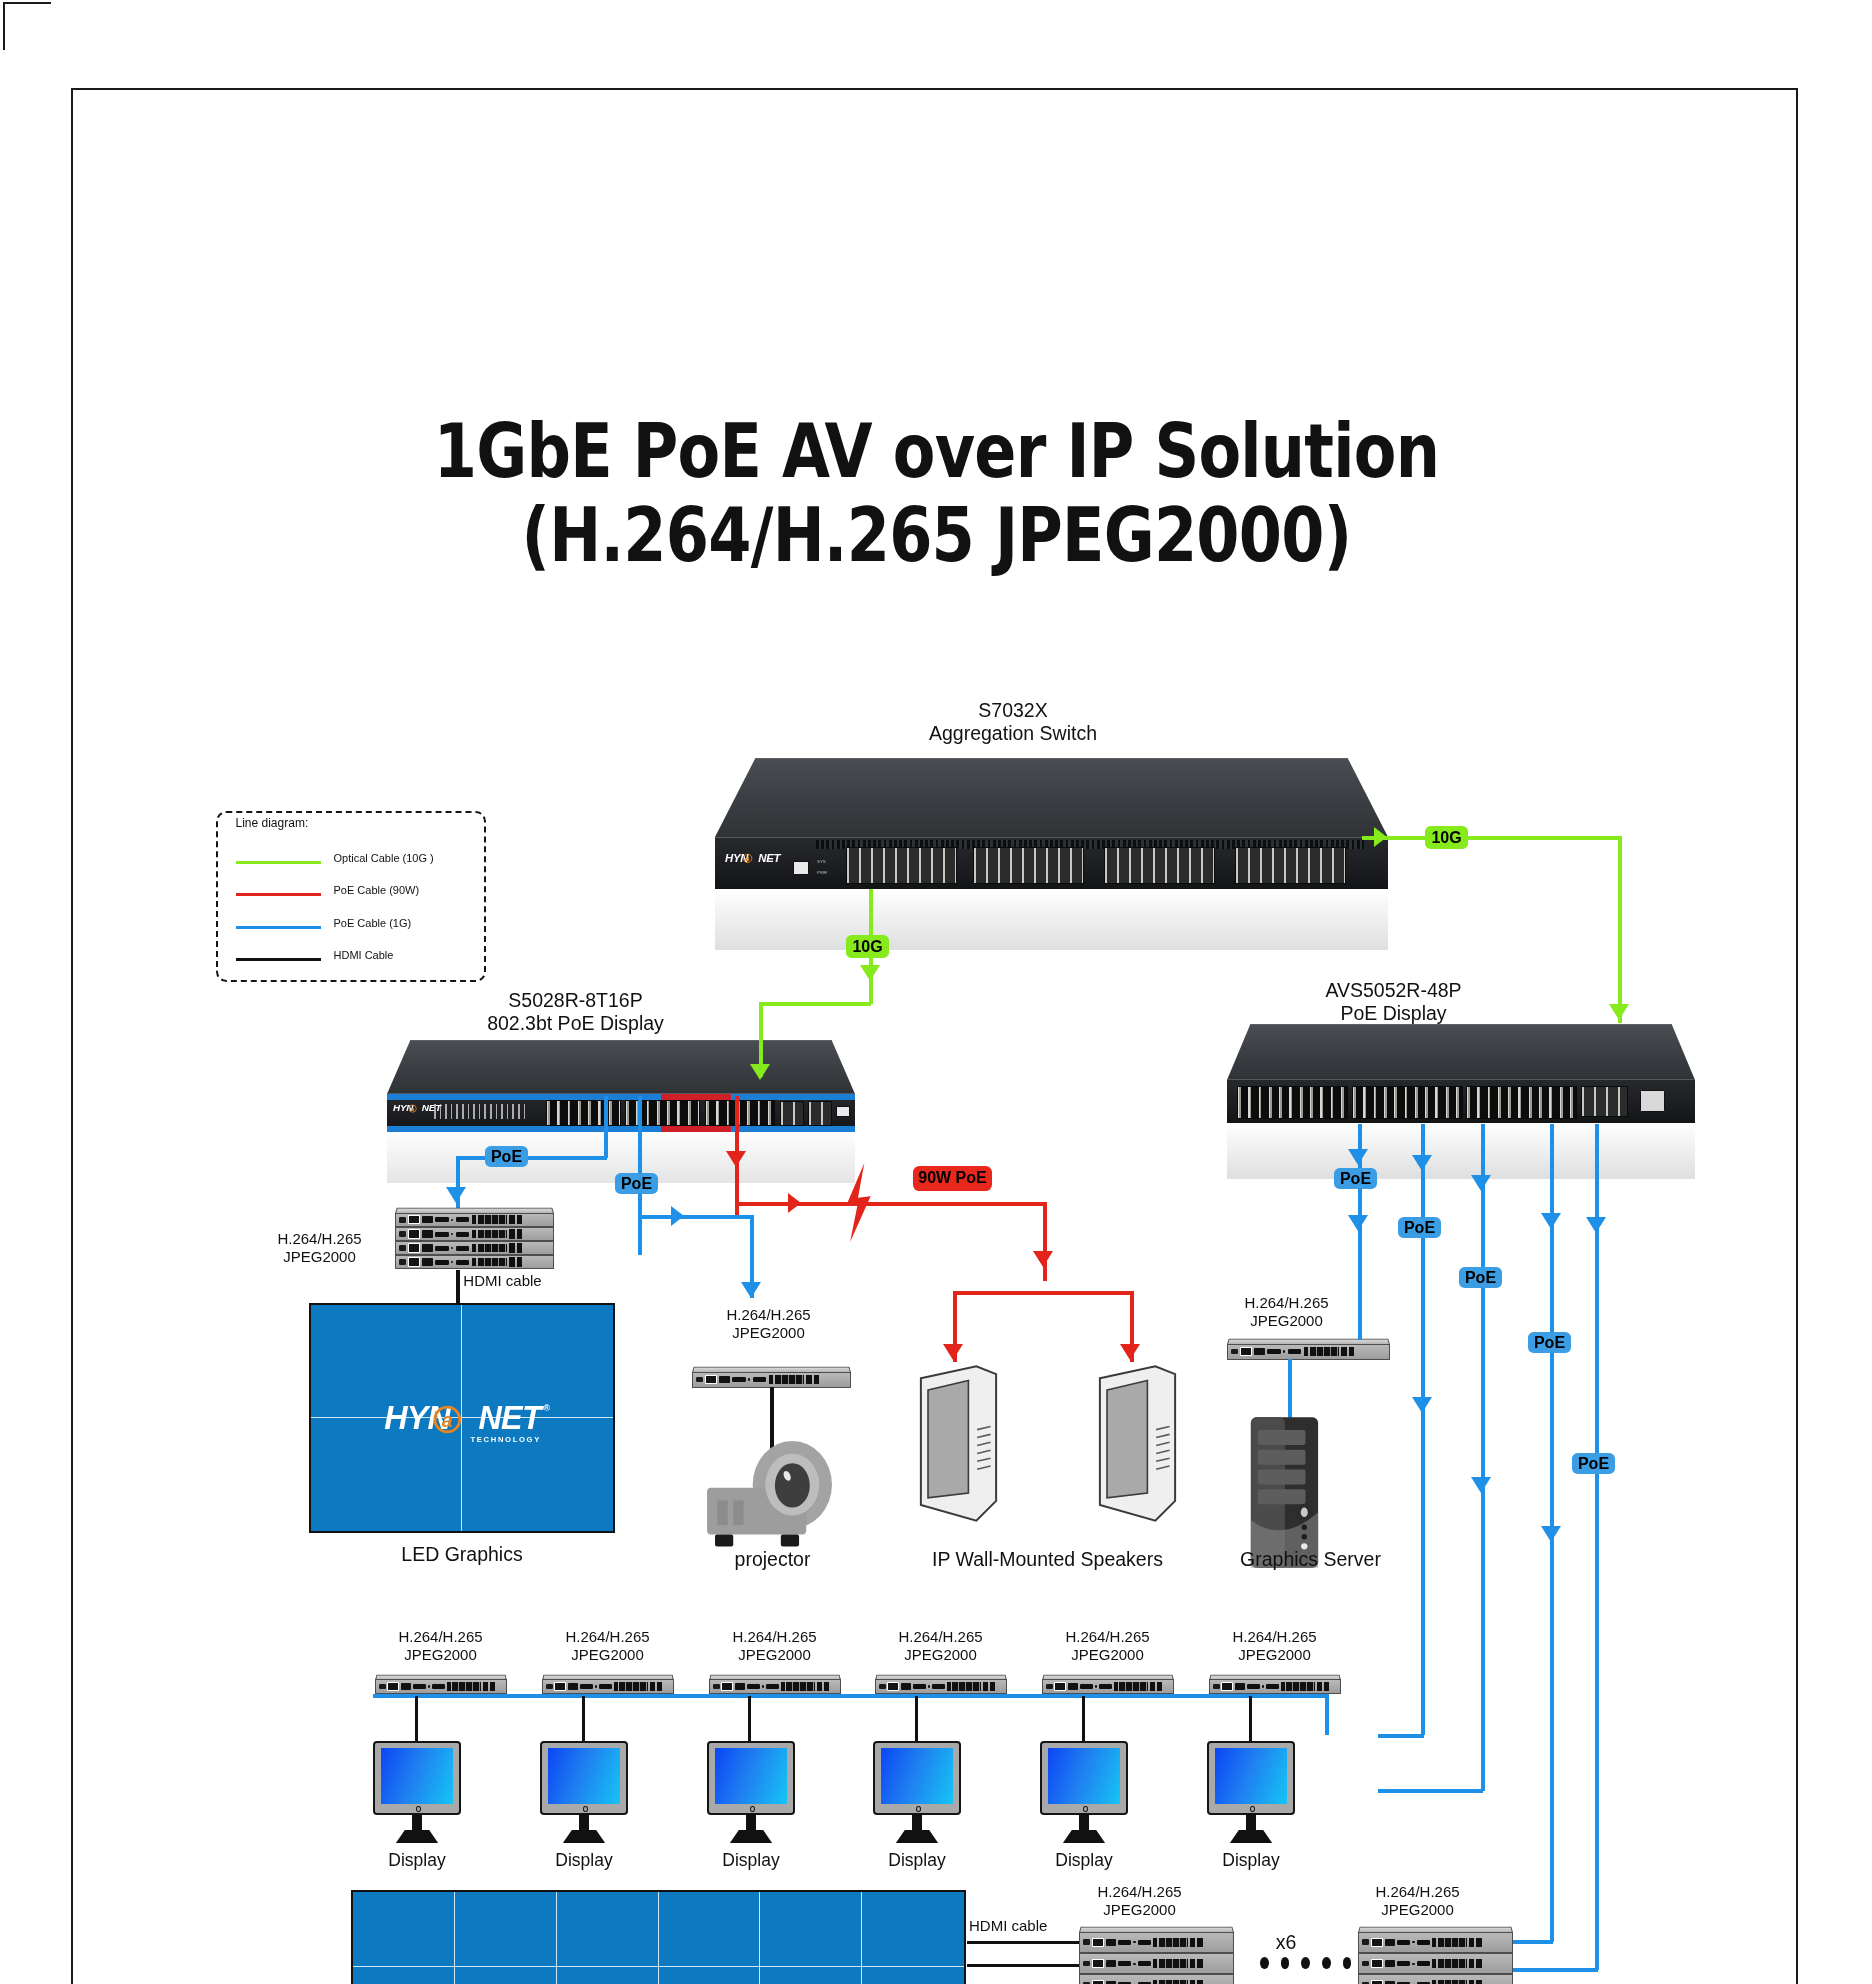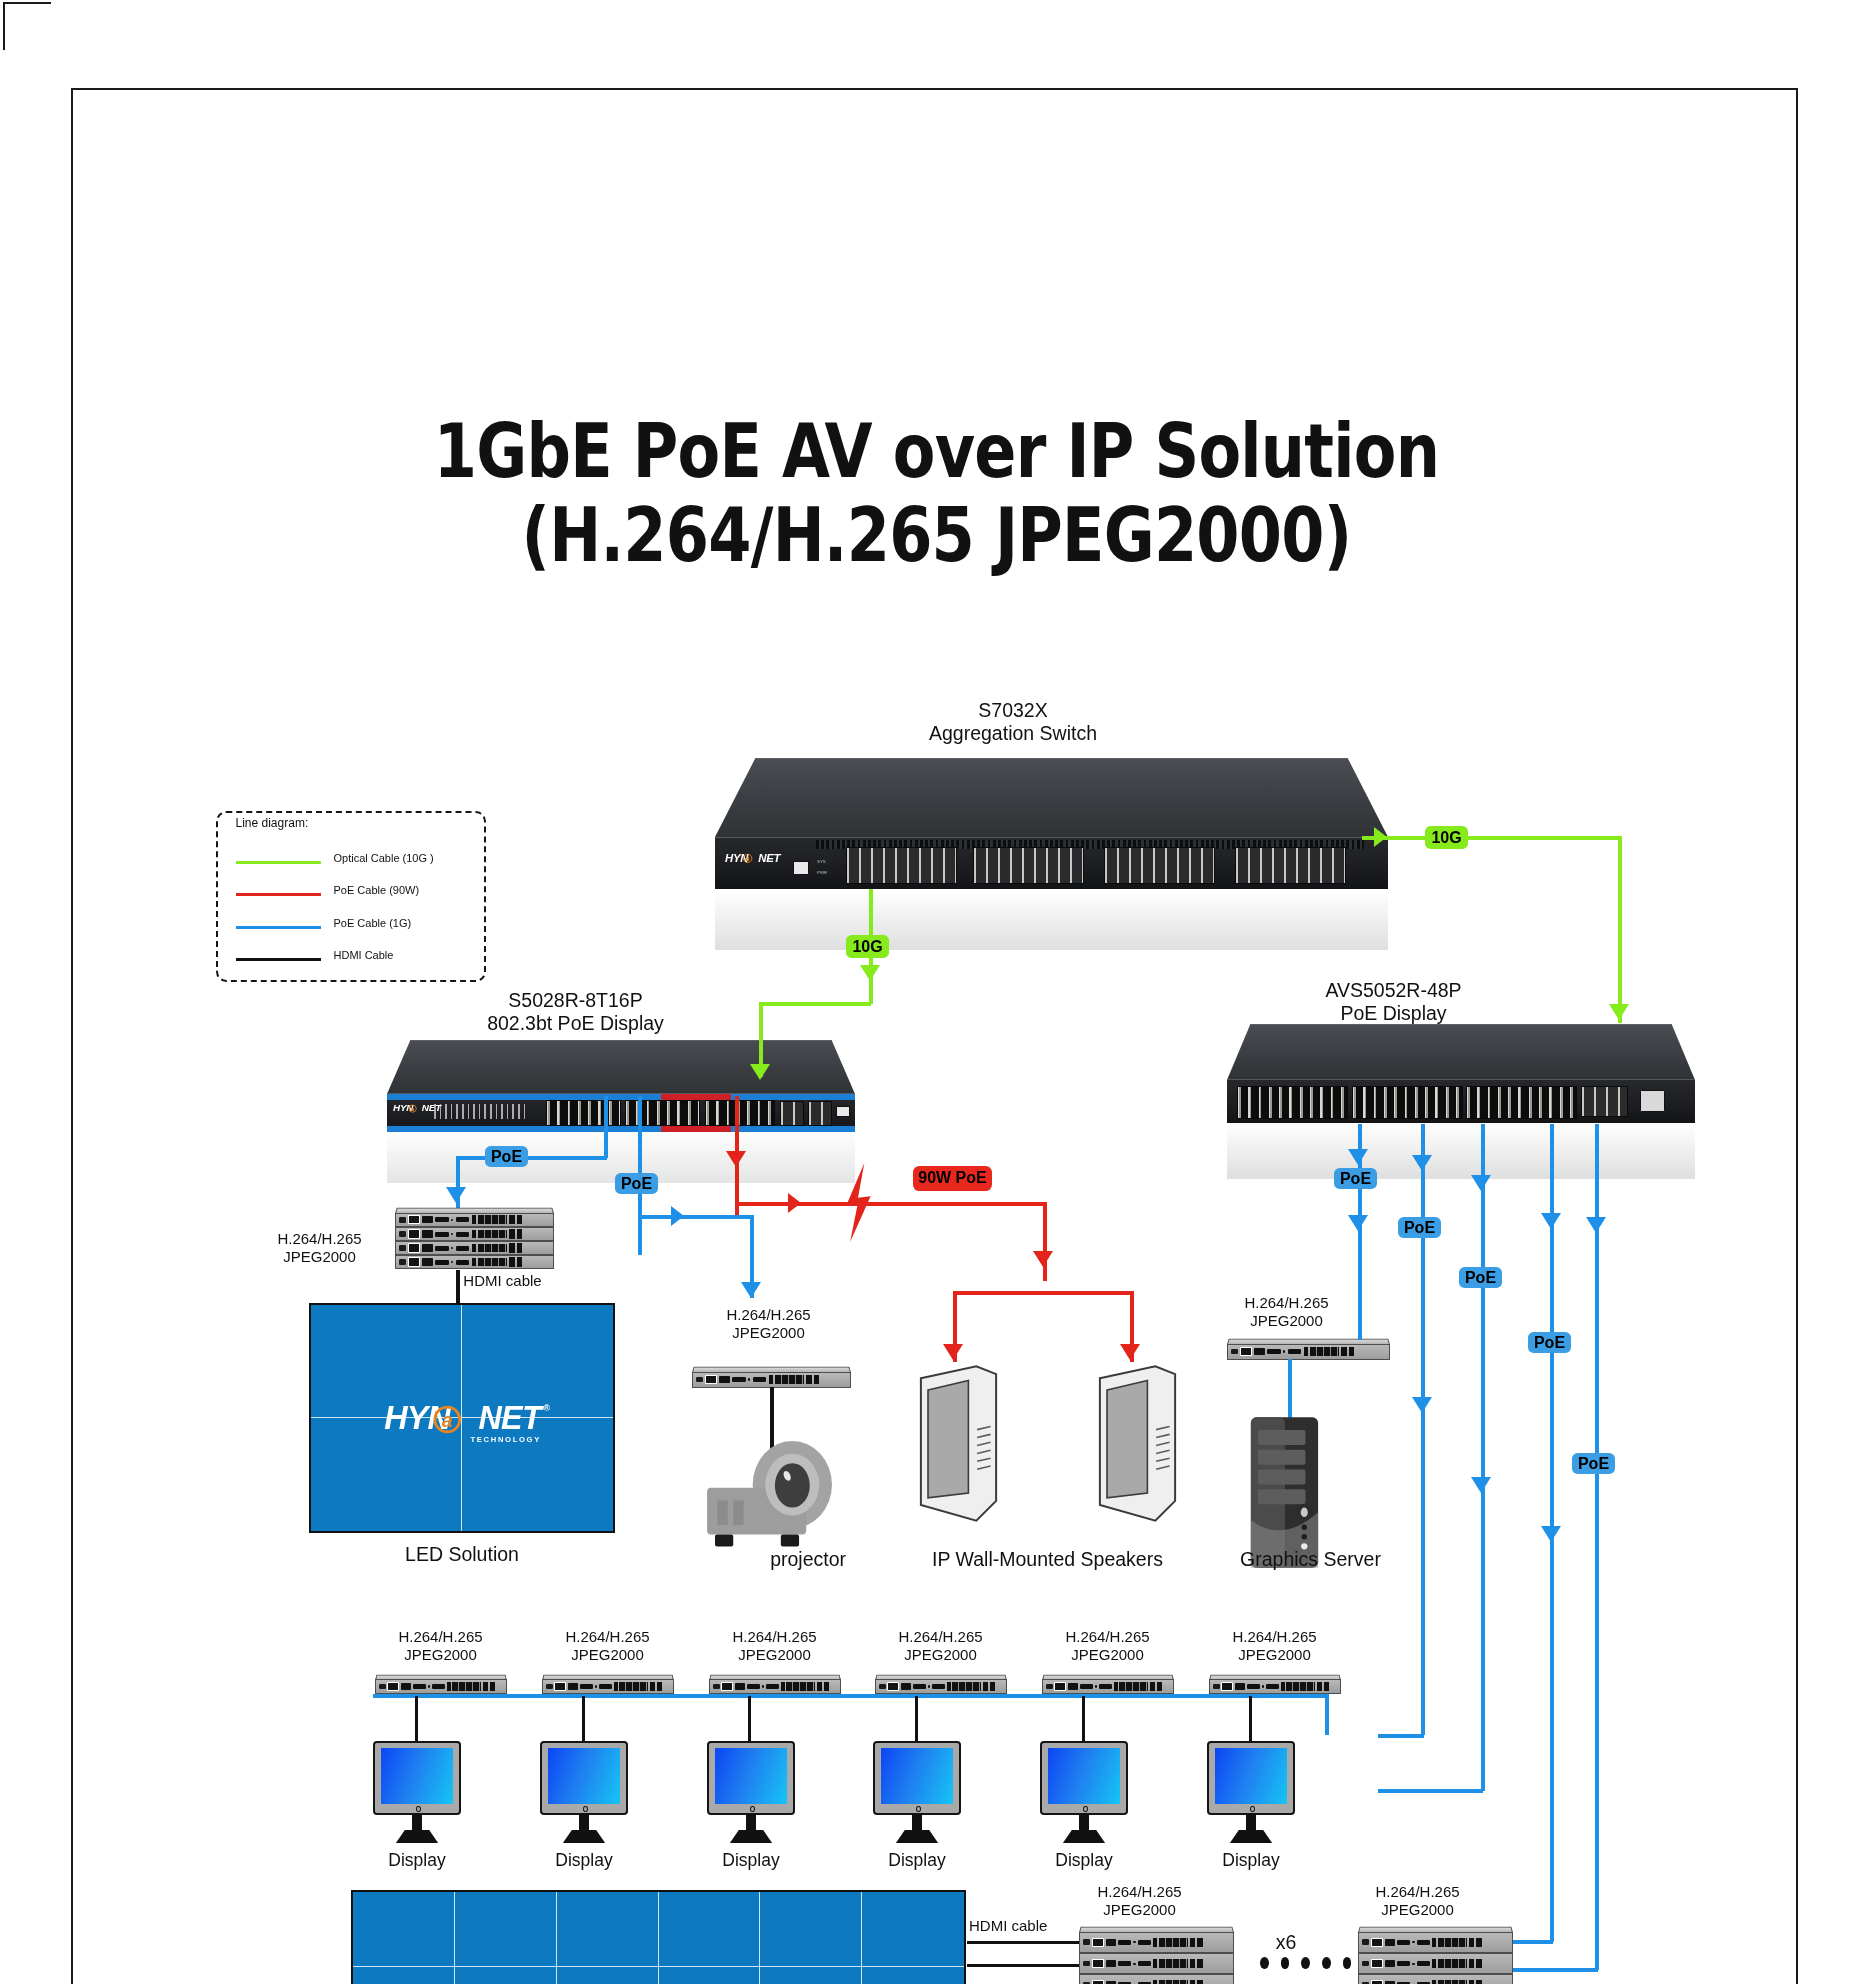--- a/index.html
+++ b/index.html
@@ -400,21 +400,21 @@
       <span class="hyn-txt" style="font-size:34px;"><span>HYN</span></span>
       <span class="hyn-at" style="width:29px;height:29px;font-size:20.6px;left:52px;top:4px;">
           <span>a</span>
         </span>
       <span class="hyn-txt" style="font-size:34px;margin-left:30px;"><span>NET</span></span>
       <span class="hyn-reg" style="font-size:8.7px;right:-9.5px;top:1.6px;"><span>®</span></span>
       <span class="hyn-tech" style="font-size:8px;right:0;bottom:-10.3px;"><span>TECHNOLOGY</span></span>
     </span>
   </div>
 </div>
-<div class="lbl big" style="left:309px; top:1543px; width:306px;">LED Solution</div>
+<div class="lbl big" style="left:309px; top:1543px; width:306px;">LED Graphics</div>
 
 <div class="lbl sm" style="left:703px; top:1306px; width:131px;">
   <span>H.264/H.265</span><br>
   <span>JPEG2000</span>
 </div>
 <div class="enc" style="left:692px; top:1366px; width:159px; height:24px;">
   <div class="lid"></div>
   <div class="body" style="top:5.6px; height:16px;">
     <span class="p-dc"></span>
       <span class="p-rj"></span>
@@ -434,21 +434,21 @@
   <ellipse cx="235" cy="120" rx="100" ry="110" fill="#a3a3a3"></ellipse>
   <rect x="20" y="128" width="250" height="118" rx="10" fill="#9d9d9d"></rect>
   <ellipse cx="235" cy="120" rx="68" ry="78" fill="#bdbdbd"></ellipse>
   <ellipse cx="235" cy="122" rx="44" ry="56" fill="#3e3e3e"></ellipse>
   <ellipse cx="222" cy="98" rx="8" ry="13" fill="#e8e8e8" transform="rotate(-25 222 98)"></ellipse>
   <rect x="46" y="160" width="26" height="62" fill="#8c8c8c"></rect>
   <rect x="86" y="160" width="26" height="62" fill="#8c8c8c"></rect>
   <rect x="40" y="246" width="46" height="30" rx="5" fill="#1a1a1a"></rect>
   <rect x="206" y="246" width="46" height="30" rx="5" fill="#1a1a1a"></rect>
 </svg>
-<div class="lbl big" style="left:699px; top:1548px; width:147px;text-align:right;">projector</div>
+<div class="lbl big" style="left:699px; top:1548px; width:147px;">projector</div>
 
 <svg class="speaker" style="left:909px; top:1362px; width:99px; height:163px;" viewBox="0 0 250 410">
   <polygon points="30,40 170,10 220,30 220,350 170,400 30,360" fill="#efefef" stroke="#3a3a3a" stroke-width="5"></polygon>
   <polygon points="48,70 150,46 150,330 48,342" fill="#a9a9a9" stroke="#3a3a3a" stroke-width="4"></polygon>
   <g stroke="#5a5a5a" stroke-width="4">
     <line x1="172" y1="170" x2="206" y2="162"></line>
       <line x1="172" y1="190" x2="206" y2="182"></line>
     <line x1="172" y1="210" x2="206" y2="202"></line>
       <line x1="172" y1="230" x2="206" y2="222"></line>
     <line x1="172" y1="250" x2="206" y2="242"></line>

